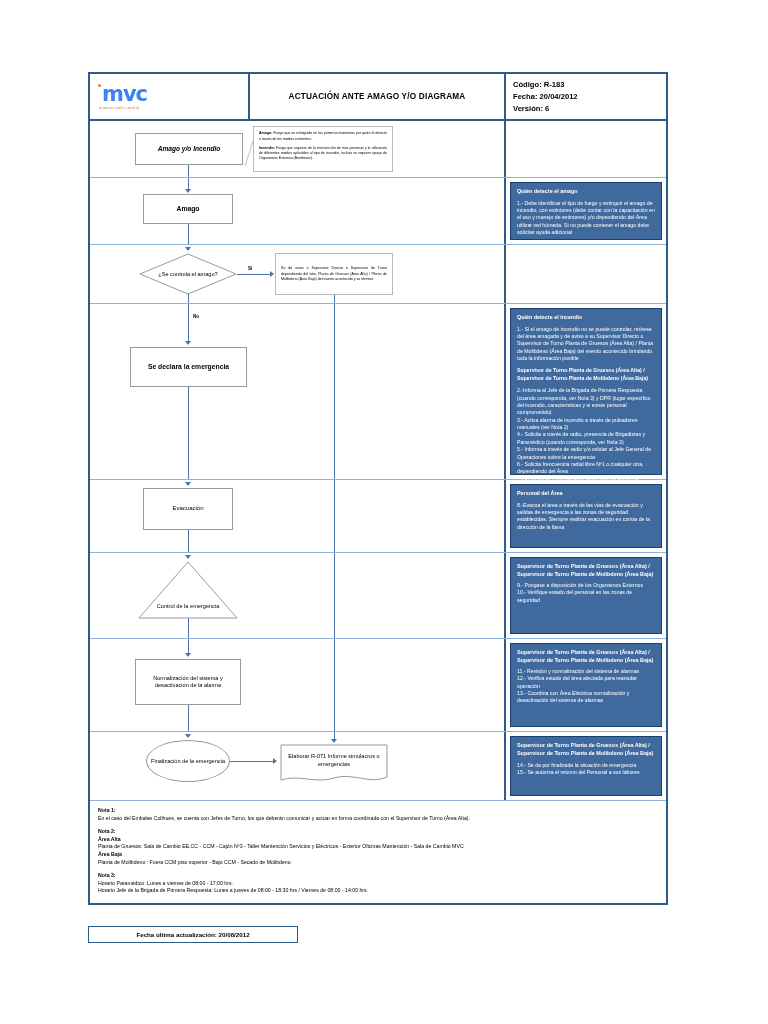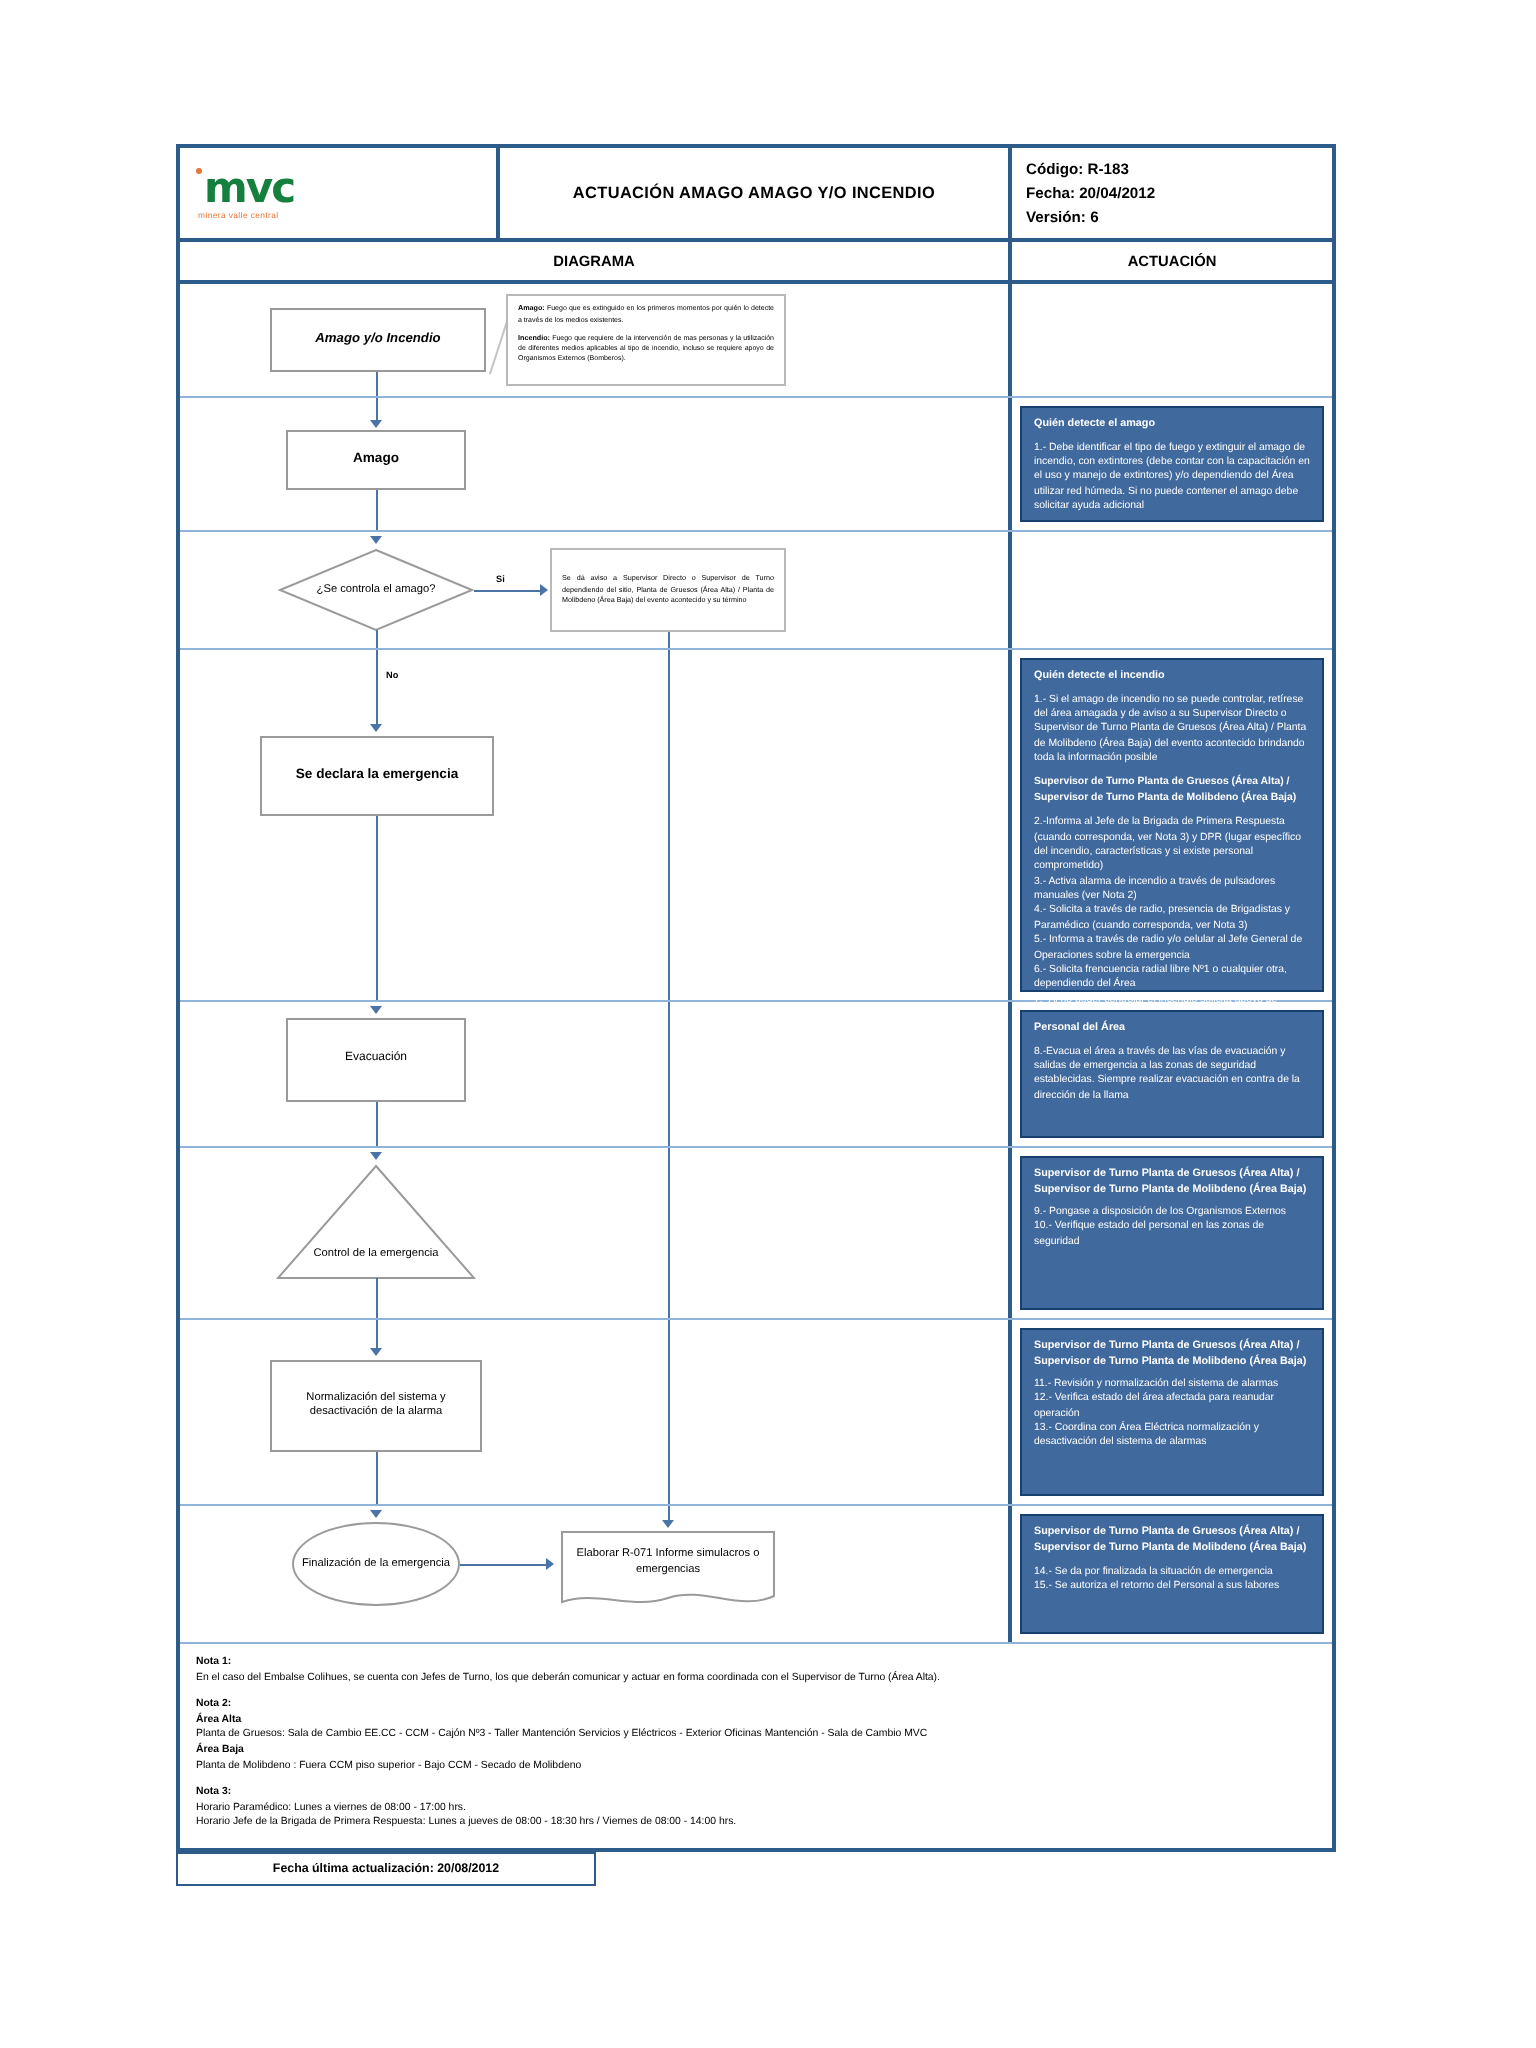--- a/index.html
+++ b/index.html
@@ -5,21 +5,21 @@
   html,body{margin:0;padding:0;background:#fff;}
   body{width:768px;height:1024px;font-family:"Liberation Sans",sans-serif;color:#000;}
   .page{position:relative;width:768px;height:1024px;}
 
   .doc{position:absolute;left:88px;top:72px;width:580px;border:2px solid #2e5c8a;box-sizing:border-box;}
 
   
   .hdr{display:flex;border-bottom:2px solid #2e5c8a;}
   .hdr-logo{width:160px;border-right:2px solid #2e5c8a;box-sizing:border-box;padding:6px 8px;display:flex;align-items:center;}
   .logo{line-height:1;}
-  .logo-main{font-size:21px;font-weight:bold;color:#15803d;letter-spacing:-1px;font-family:"DejaVu Sans",sans-serif;}
+  .logo-main{font-size:21px;font-weight:bold;color:#3b82f6;letter-spacing:-1px;font-family:"DejaVu Sans",sans-serif;}
   .logo-dot{display:inline-block;width:3px;height:3px;background:#e8763a;border-radius:50%;vertical-align:top;margin-right:1px;}
   .logo-sub{font-size:4.2px;color:#e8763a;letter-spacing:.2px;margin-top:1px;white-space:nowrap;}
   .logo-sq-row{display:flex;align-items:flex-end;gap:1px;}
   .hdr-title{flex:1;display:flex;align-items:center;justify-content:center;border-right:2px solid #2e5c8a;font-size:8.2px;font-weight:bold;letter-spacing:.2px;text-align:center;padding:4px;}
   .hdr-meta{width:160px;padding:5px 7px;font-size:7.6px;font-weight:bold;line-height:1.55;box-sizing:border-box;}
 
   
   .colhead{display:flex;border-bottom:2px solid #2e5c8a;}
   .colhead .c1{width:calc(100% - 160px);border-right:2px solid #2e5c8a;text-align:center;font-size:7.4px;font-weight:bold;padding:5px 0;box-sizing:border-box;}
   .colhead .c2{width:160px;text-align:center;font-size:7.4px;font-weight:bold;padding:5px 0;box-sizing:border-box;}
@@ -92,32 +92,28 @@
         <div class="logo">
           <div>
             <span class="logo-dot"></span><span class="logo-main">mvc</span>
           </div>
           <div class="logo-sq-row">
             <span class="sq"></span>
             <span class="logo-sub">minera valle central</span>
           </div>
         </div>
       </div>
-      <div class="hdr-title">ACTUACIÓN AMAGO AMAGO Y/O INCENDIO</div>
+      <div class="hdr-title">ACTUACIÓN ANTE AMAGO Y/O DIAGRAMA</div>
       <div class="hdr-meta">
         <div>Código: R-183</div>
         <div>Fecha: 20/04/2012</div>
         <div>Versión: 6</div>
       </div>
     </div>
 
-    <div class="colhead">
-      <div class="c1">DIAGRAMA</div>
-      <div class="c2">ACTUACIÓN</div>
-    </div>
 
     <div class="row" style="height:56px">
       <div class="diagram">
         <div class="shape s-bold" style="left:45px;top:12px;width:108px;height:32px">
           <span>Amago y/o Incendio</span>
         </div>
         <div class="thinline" style="left:160px;top:10px;height:36px;transform:rotate(18deg);"></div>
         <div class="note-box" style="left:163px;top:5px;width:140px;height:46px">
           <p><b>Amago:</b><span> Fuego que es extinguido en los primeros momentos por quién lo detecte a través de los medios existentes.</span></p>
           <p><b>Incendio:</b><span> Fuego que requiere de la intervención de mas personas y la utilización de diferentes medios aplicables al tipo de incendio, incluso se requiere apoyo de Organismos Externos (Bomberos).</span></p>

